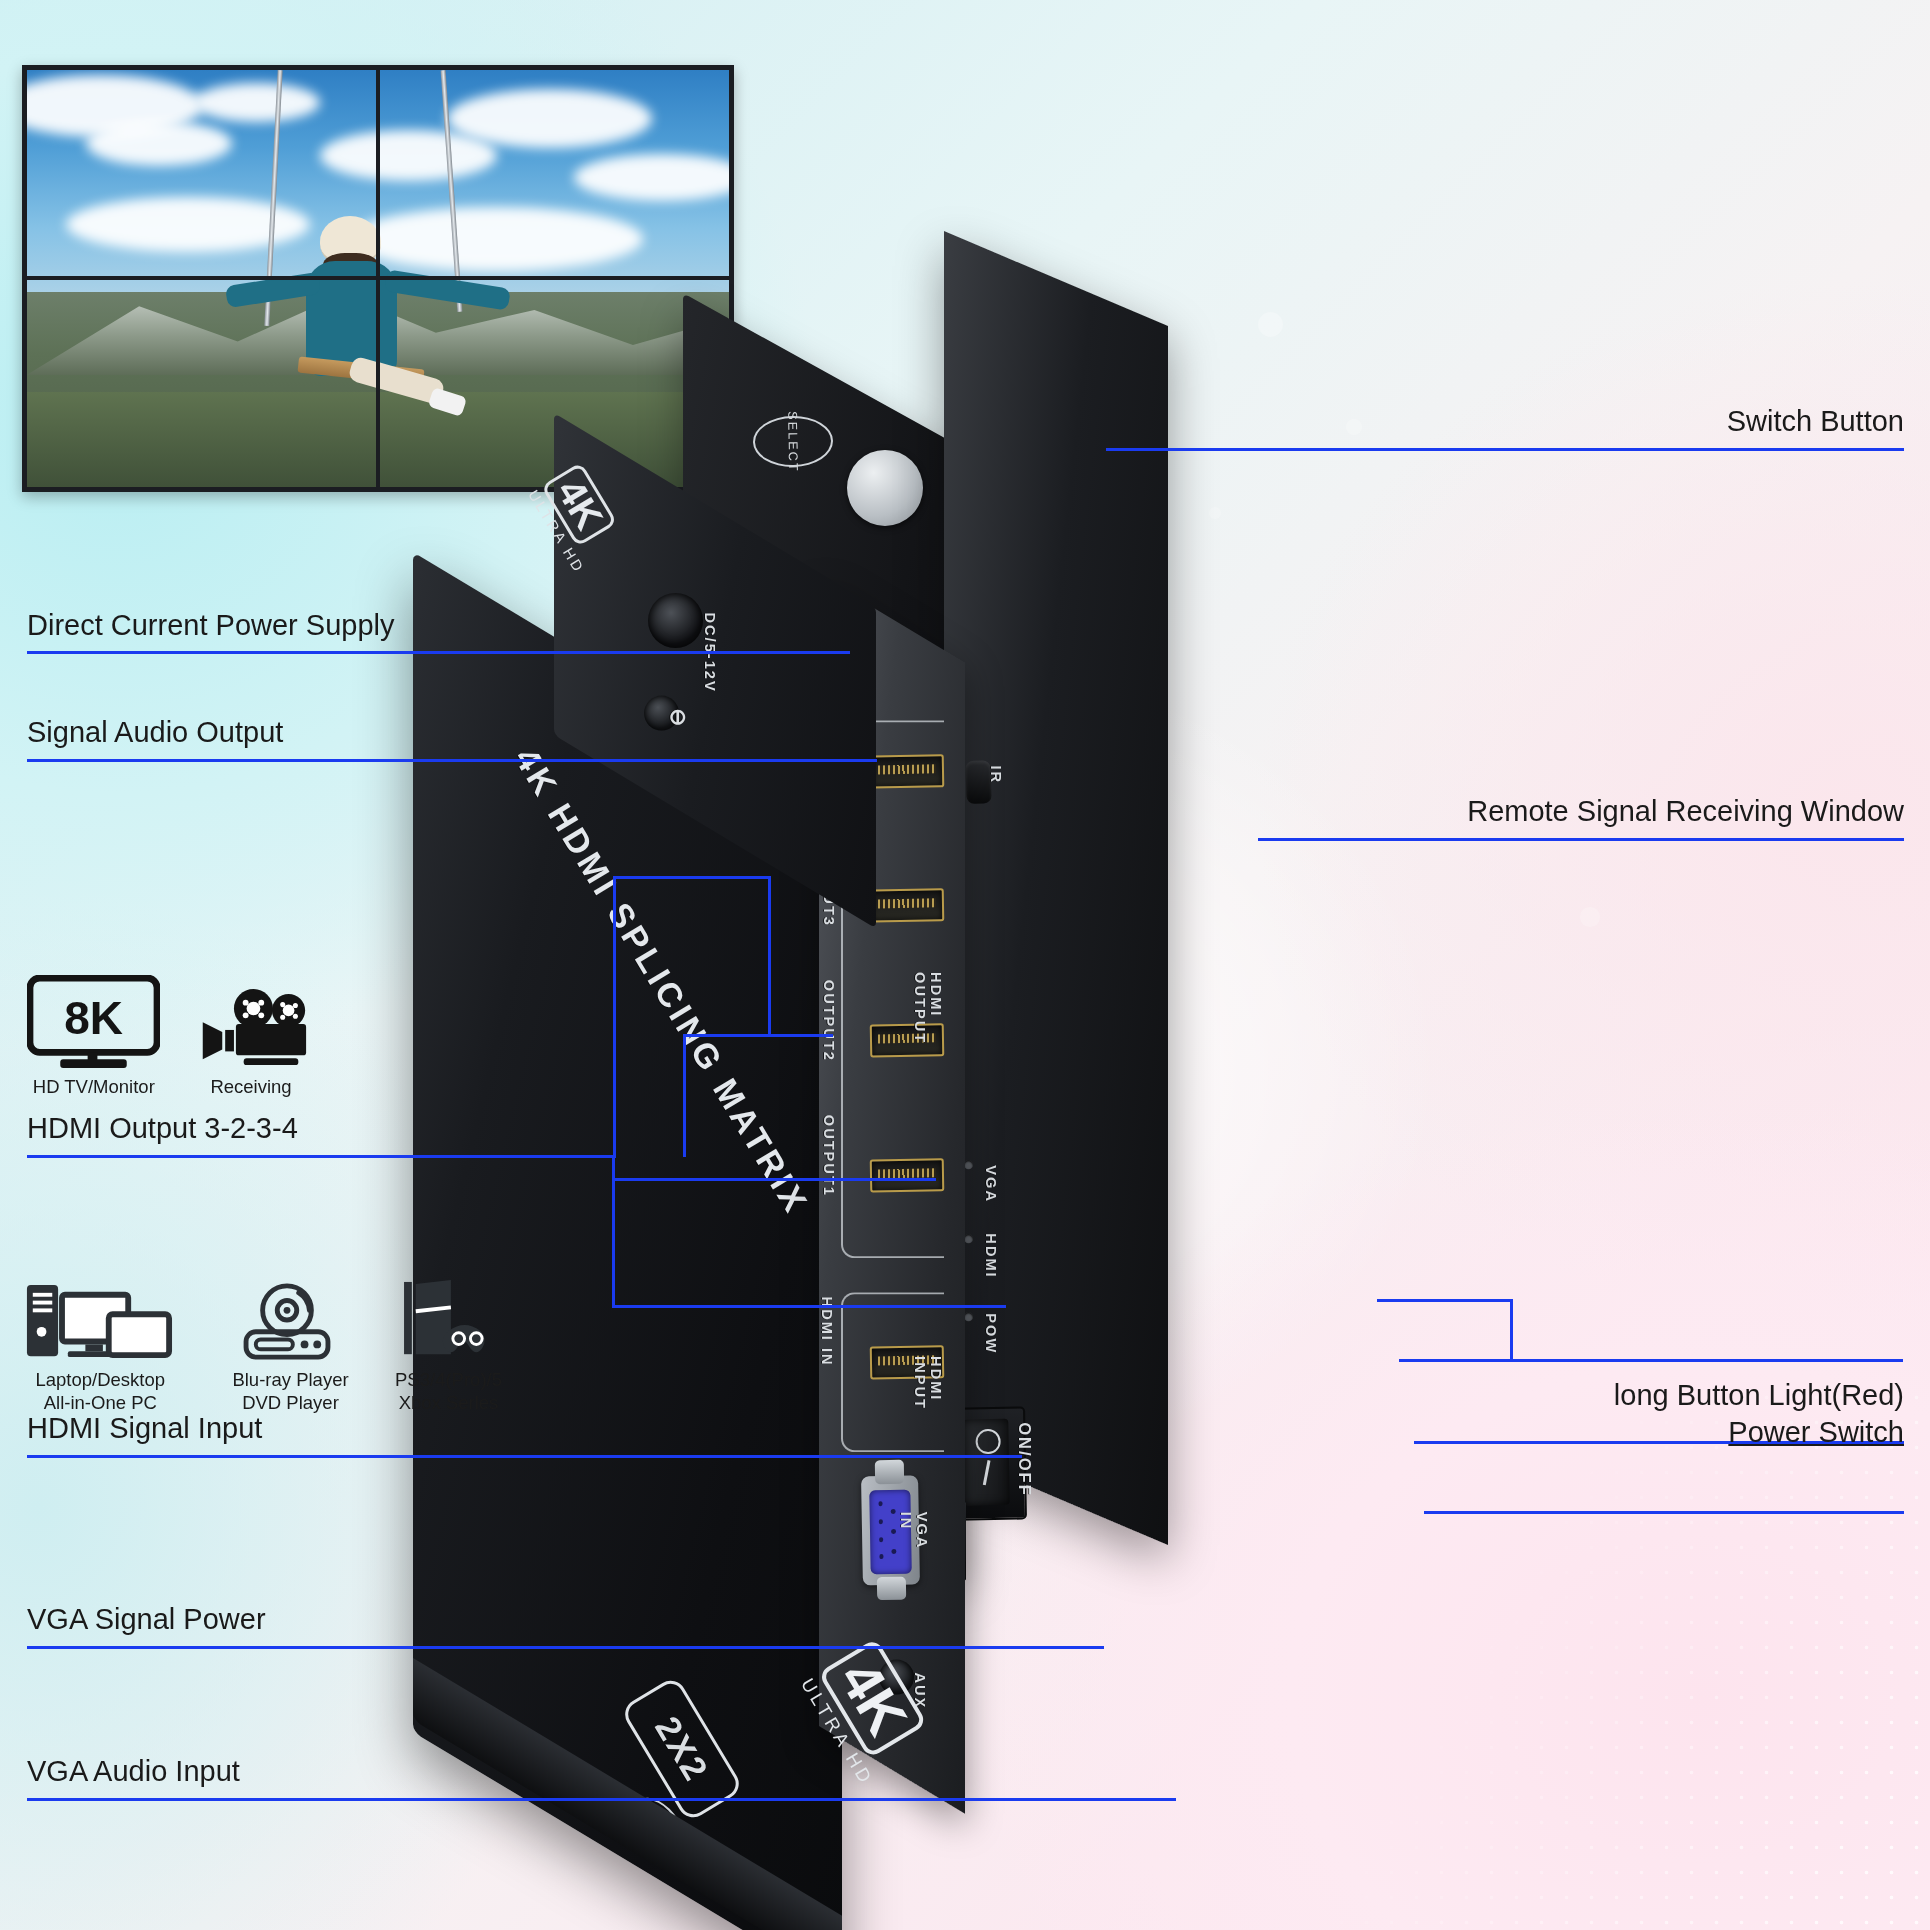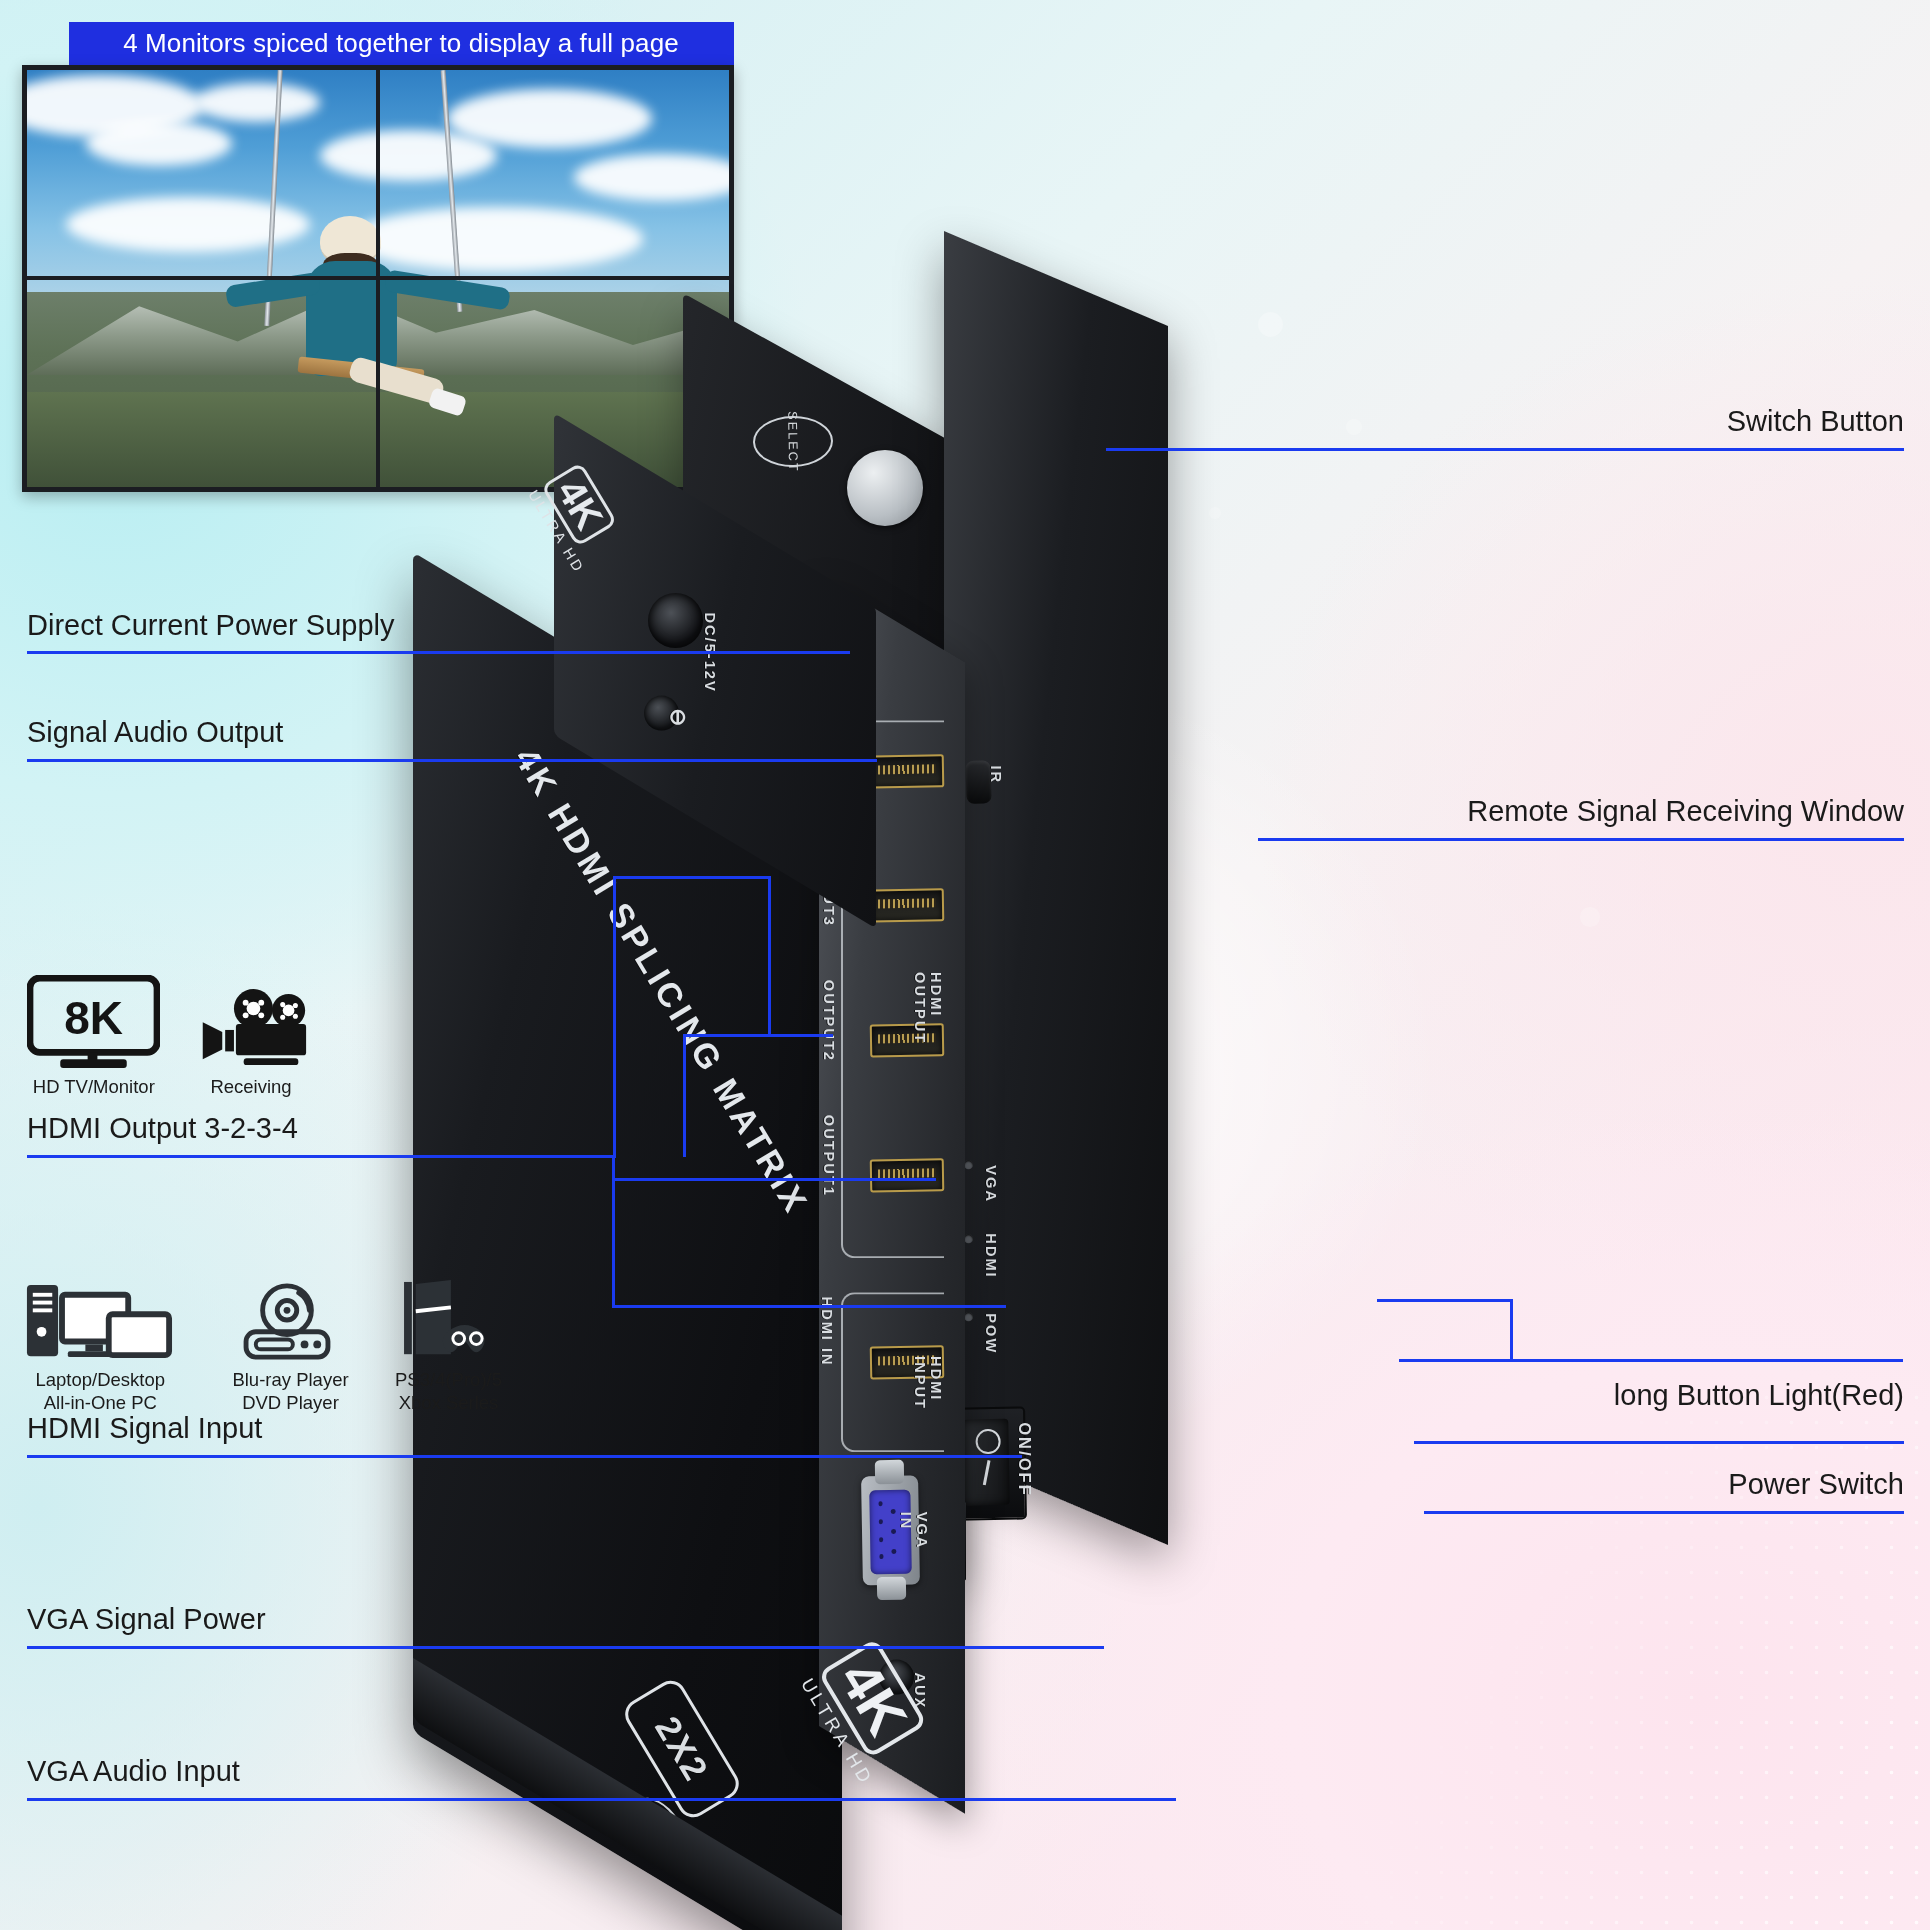--- a/index.html
+++ b/index.html
@@ -119,21 +119,20 @@
 <div id="stage">
 
   <div class="bg-base"></div>
   <div class="bg-dots"></div>
   <div class="bubble" style="left:1258px;top:312px;width:25px;height:25px;opacity:.5"></div>
   <div class="bubble" style="left:1346px;top:419px;width:15.6px;height:15.6px;opacity:.45"></div>
   <div class="bubble" style="left:1209px;top:507px;width:11.7px;height:11.7px;opacity:.4"></div>
   <div class="bubble" style="left:1580px;top:907px;width:19.5px;height:19.5px;opacity:.4"></div>
 
   <div class="wall">
-    <div class="wall-title">4 Monitors spiced together to display a full page</div>
     <div class="wall-grid">
       <div class="wall-cell">
         <div class="scene" style="left:0;top:0">
           <div class="sky"></div>
           <div class="cloud" style="left:-29px;top:5.9px;width:205px;height:62px"></div>
           <div class="cloud" style="left:59px;top:51px;width:146px;height:45px"></div>
           <div class="cloud" style="left:166px;top:13.7px;width:127px;height:39px"></div>
           <div class="cloud" style="left:293px;top:60px;width:176px;height:51px"></div>
 
           <div class="cloud" style="left:39px;top:127px;width:244px;height:55px"></div>
@@ -373,21 +372,21 @@
   <div class="lbl r" style="right:27px;top:795px;">Remote Signal Receiving Window</div>
   <div class="ldr" style="left:1258px;top:838px;width:646px;"></div>
 
   <div class="ldr" style="left:1377px;top:1299px;width:135px;"></div>
   <div class="ldrv" style="left:1510px;top:1299px;height:62px;"></div>
   <div class="ldr" style="left:1399px;top:1359px;width:504px;"></div>
 
   <div class="lbl r" style="right:27px;top:1379px;">long Button Light(Red)</div>
   <div class="ldr" style="left:1414px;top:1441px;width:490px;"></div>
 
-  <div class="lbl r" style="right:27px;top:1468px;">Power Switch</div>
+  <div class="lbl r" style="right:27px;top:1416px;text-decoration:underline;">Power Switch</div>
   <div class="ldr" style="left:1424px;top:1511px;width:480px;"></div>
 
   <div class="icon-box" style="left:27px;top:975px;width:133px;height:94px;">
     <svg width="133" height="94" viewBox="0 0 136 96">
       <rect x="3" y="3" width="130" height="76" rx="10" fill="none" stroke="#141414" stroke-width="7"></rect>
       <rect x="62" y="79" width="10" height="12" fill="#141414"></rect>
       <rect x="34" y="86" width="68" height="9" rx="3" fill="#141414"></rect>
       <text x="68" y="60" text-anchor="middle" font-family="Liberation Sans, sans-serif" font-size="47" font-weight="bold" fill="#141414">8K</text>
     </svg>
   </div>

